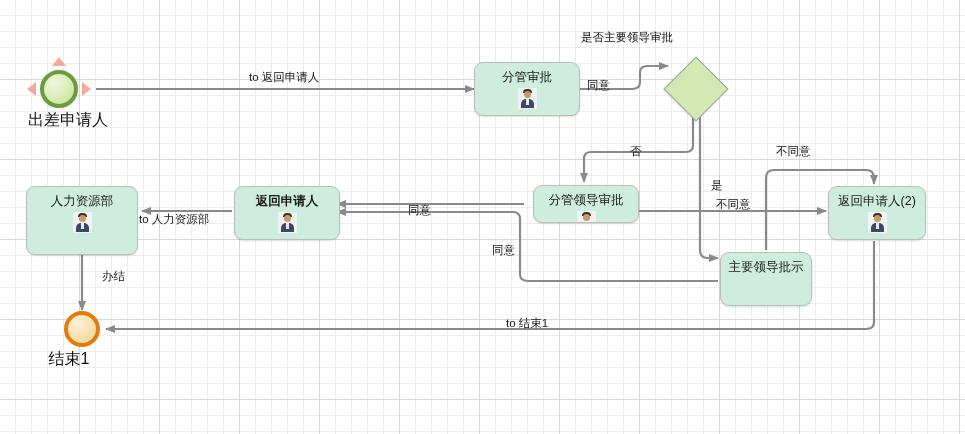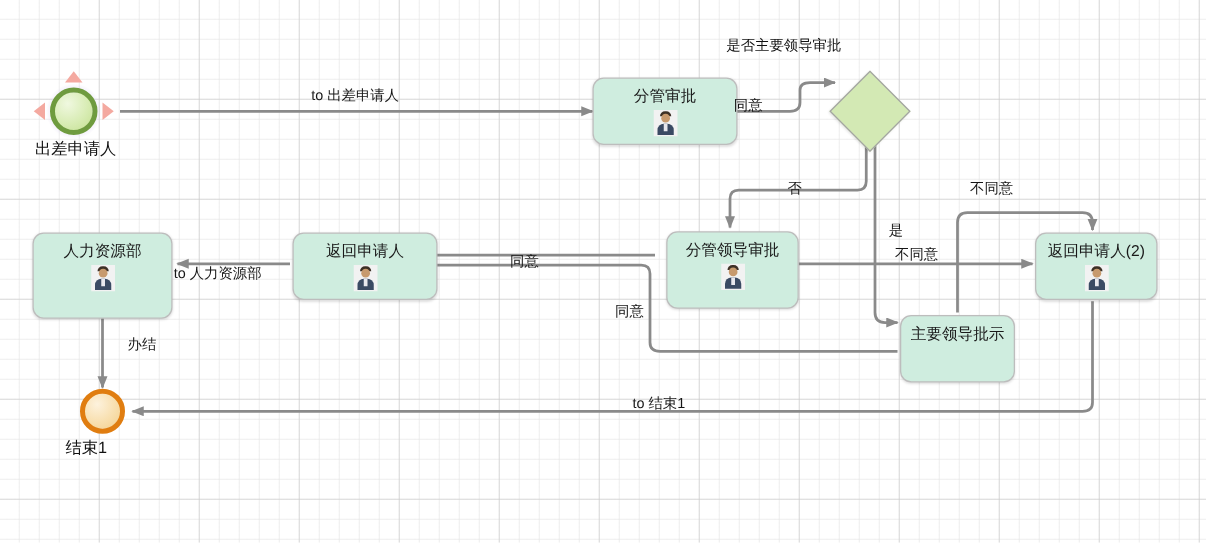--- a/index.html
+++ b/index.html
@@ -67,21 +67,21 @@
   }
 
   
   .gateway{
     width:46px;height:46px;transform:rotate(45deg);
     background:#d3e9b4;border:1px solid #a3a3a3;box-sizing:border-box;
     box-shadow:0 1px 2px rgba(0,0,0,.12);
   }
 
   .nlabel{
-    position:absolute;font-size:13px;color:#111;white-space:nowrap;text-align:center;
+    position:absolute;font-size:16px;color:#111;white-space:nowrap;text-align:center;
   }
   .elabel{
     position:absolute;font-size:11.5px;color:#161616;white-space:nowrap;
     background:transparent;line-height:1.25;
   }
   .gw-title{
     position:absolute;font-size:11.5px;color:#111;text-align:left;
     line-height:1.3;width:110px;
   }
 </style>
@@ -124,56 +124,56 @@
 
   <div class="node start-wrap" style="left:29px;top:59px;">
     <div class="start-glow"></div>
     <div class="start-circle"></div>
     <div class="tri tri-up"></div>
     <div class="tri tri-left"></div>
     <div class="tri tri-right"></div>
   </div>
   <div class="nlabel" style="left:28px;top:110px;width:62px;">出差申请人</div>
 
-  <div class="node task" style="left:474px;top:62px;width:116px;height:54px;">
+  <div class="node task" style="left:474px;top:62px;width:106px;height:54px;">
     <div class="t-label">分管审批</div>
     <div class="avatar">
       <div class="av-hair"></div>
         <div class="av-head"></div>
         <div class="av-body"></div>
         <div class="av-collar"></div>
     </div>
   </div>
 
   <div class="gw-title" style="left:581px;top:30px;">是否主要领导审批</div>
   <div class="node" style="left:673px;top:66px;width:46px;height:46px;">
     <div class="gateway"></div>
   </div>
 
-  <div class="node task" style="left:533px;top:185px;width:106px;height:62px;">
+  <div class="node task" style="left:533px;top:185px;width:106px;height:38px;">
     <div class="t-label">分管领导审批</div>
     <div class="avatar">
       <div class="av-hair"></div>
         <div class="av-head"></div>
         <div class="av-body"></div>
         <div class="av-collar"></div>
     </div>
   </div>
 
   <div class="node task" style="left:720px;top:252px;width:92px;height:54px;gap:42px;">
     <div class="t-label">主要领导批示</div>
     <div class="avatar">
       <div class="av-hair"></div>
         <div class="av-head"></div>
         <div class="av-body"></div>
         <div class="av-collar"></div>
     </div>
   </div>
 
-  <div class="node task" style="left:234px;top:186px;width:116px;height:54px;">
+  <div class="node task" style="left:234px;top:186px;width:106px;height:54px;font-weight:bold;">
     <div class="t-label">返回申请人</div>
     <div class="avatar">
       <div class="av-hair"></div>
         <div class="av-head"></div>
         <div class="av-body"></div>
         <div class="av-collar"></div>
     </div>
   </div>
 
   <div class="node task" style="left:828px;top:186px;width:98px;height:54px;text-align:right;">
@@ -192,21 +192,21 @@
       <div class="av-hair"></div>
         <div class="av-head"></div>
         <div class="av-body"></div>
         <div class="av-collar"></div>
     </div>
   </div>
 
   <div class="node end-circle" style="left:64px;top:311px;"></div>
   <div class="nlabel" style="left:39px;top:349px;width:60px;">结束1</div>
 
-  <div class="elabel" style="left:249px;top:70px;">to 出差申请人</div>
+  <div class="elabel" style="left:249px;top:70px;">to 返回申请人</div>
   <div class="elabel" style="left:587px;top:78px;">同意</div>
   <div class="elabel" style="left:630px;top:144px;">否</div>
   <div class="elabel" style="left:711px;top:178px;">是</div>
   <div class="elabel" style="left:716px;top:197px;">不同意</div>
   <div class="elabel" style="left:776px;top:144px;">不同意</div>
   <div class="elabel" style="left:408px;top:203px;">同意</div>
   <div class="elabel" style="left:492px;top:243px;">同意</div>
   <div class="elabel" style="left:139px;top:212px;">to 人力资源部</div>
   <div class="elabel" style="left:82px;top:269px;padding-left:20px;">办结</div>
   <div class="elabel" style="left:506px;top:316px;">to 结束1</div>

